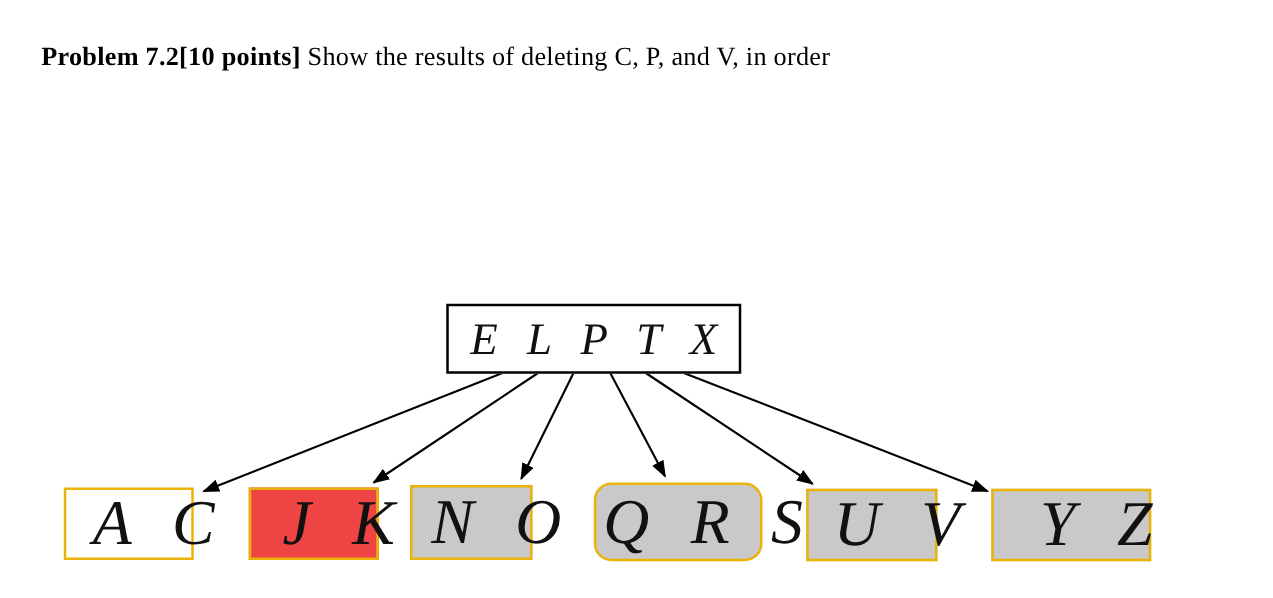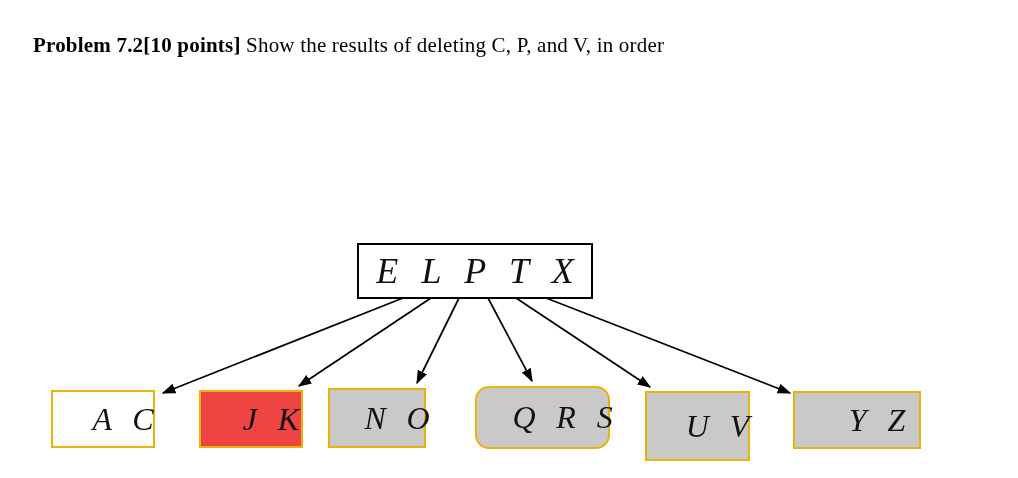--- a/index.html
+++ b/index.html
@@ -45,26 +45,26 @@
     font-style: italic;
     color: #111111;
     white-space: nowrap;
     word-spacing: 0.40em;
   }
   .node.root {
     left: 357px; top: 243px; width: 236px; height: 56px;
     font-size: 36px;
     border-color: #000000;
   }
-  .node.leaf { font-size: 32px; padding-left: 40px; }
+  .node.leaf { font-size: 51px; padding-left: 40px; }
   .leaf-0 { left: 51px;  top: 390px; width: 104px; height: 58px; }
   .leaf-1 { left: 199px; top: 390px; width: 104px; height: 58px; }
   .leaf-2 { left: 328px; top: 388px; width: 98px;  height: 60px; }
   .leaf-3 { left: 475px; top: 386px; width: 135px; height: 63px; }
-  .leaf-4 { left: 645px; top: 391px; width: 105px; height: 70px; }
+  .leaf-4 { left: 645px; top: 391px; width: 105px; height: 58px; }
   .leaf-5 { left: 793px; top: 391px; width: 128px; height: 58px; }
 </style>
 </head>
 <body>
 
 <div class="page">
 
   <p class="problem-text">
     <span class="line"><strong>Problem 7.2[10 points]</strong> <span>Show the results of deleting C, P, and V, in order</span></span>
   </p>

